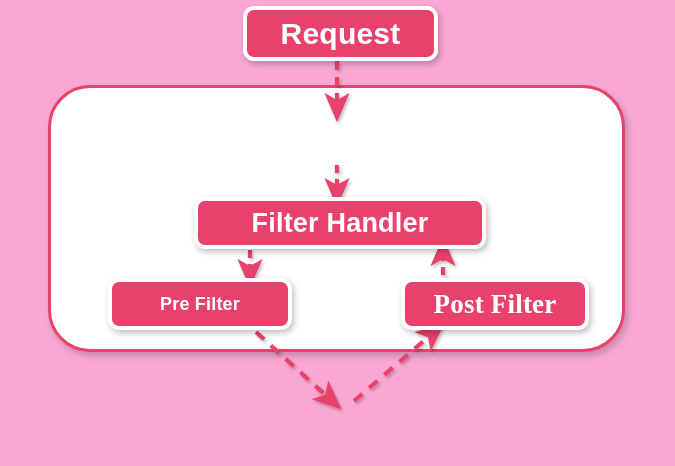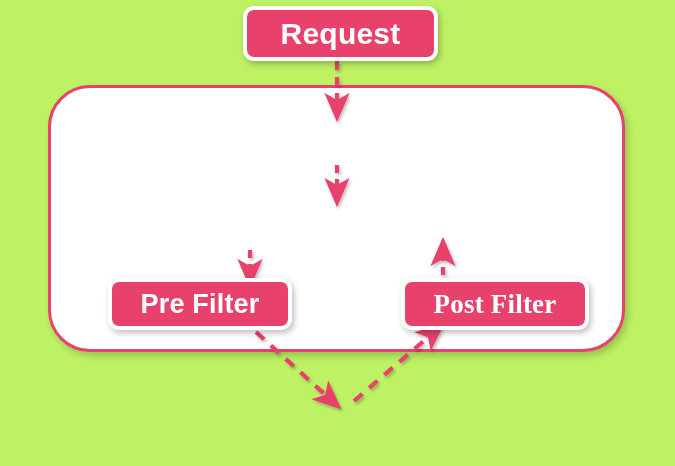--- a/index.html
+++ b/index.html
@@ -5,21 +5,21 @@
   * { margin:0; padding:0; box-sizing:border-box; }
   html, body {
     width:675px; height:466px;
     background:#ffffff;
     font-family:"Liberation Sans", sans-serif;
     overflow:hidden;
   }
   #diagram {
     position:relative;
     width:675px; height:466px;
-    background:#bef264;
+    background:#f9a8d4;
     text-align:right;
   }
   
   #arrow-layer {
     position:absolute;
     left:0; top:0;
     width:675px; height:466px;
     z-index:5;
     pointer-events:none;
   }
@@ -57,21 +57,21 @@
   #node-request   { left:243px; top:6px;   width:195px; height:55px; }
   #node-request   .node-label { font-size:30px; }
 
   #node-predicate { left:194px; top:112px; width:292px; height:52px; }
   #node-predicate .node-label { font-size:27px; }
 
   #node-filter    { left:194px; top:197px; width:292px; height:52px; }
   #node-filter    .node-label { font-size:27px; }
 
   #node-prefilter { left:108px; top:278px; width:184px; height:52px; }
-  #node-prefilter .node-label { font-size:27px; }
+  #node-prefilter .node-label { font-size:18px; }
 
   #node-postfilter{ left:401px; top:278px; width:188px; height:52px; }
   #node-postfilter .node-label { font-size:27px;font-family:Liberation Serif, serif; }
 
   #node-service   { left:254px; top:403px; width:177px; height:53px; }
   #node-service   .node-label { font-size:29px; }
 </style>
 </head>
 <body>
 
@@ -103,20 +103,23 @@
 
       <line x1="354" y1="401" x2="434" y2="332" stroke-dasharray="11,9" marker-end="url(#ah)"></line>
     </g>
   </svg>
 
   <div class="node" id="node-request">
     <span class="node-label">Request</span>
   </div>
 
 
+  <div class="node" id="node-filter">
+    <span class="node-label">Filter Handler</span>
+  </div>
 
   <div class="node" id="node-prefilter">
     <span class="node-label">Pre Filter</span>
   </div>
 
   <div class="node" id="node-postfilter">
     <span class="node-label">Post Filter</span>
   </div>
 
 

